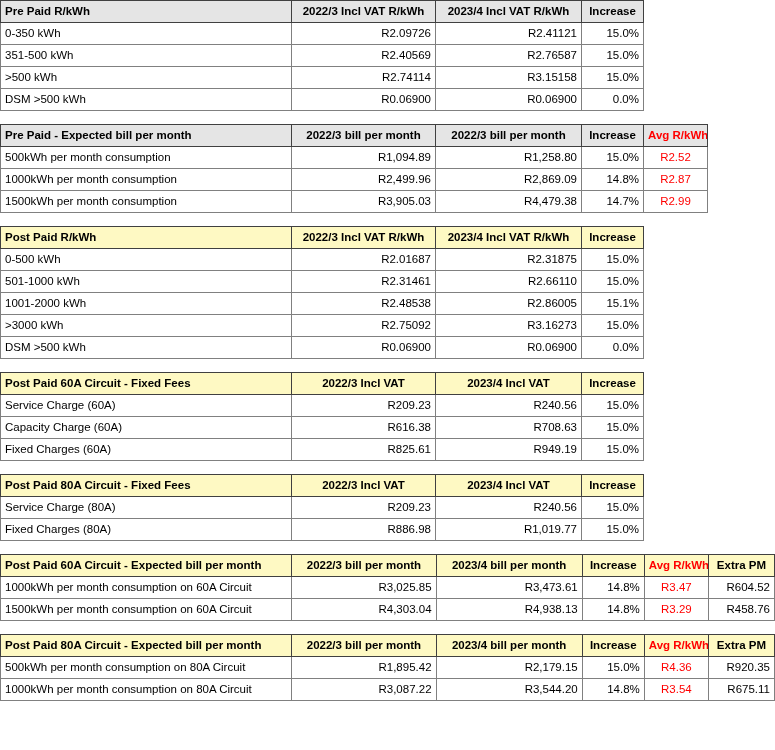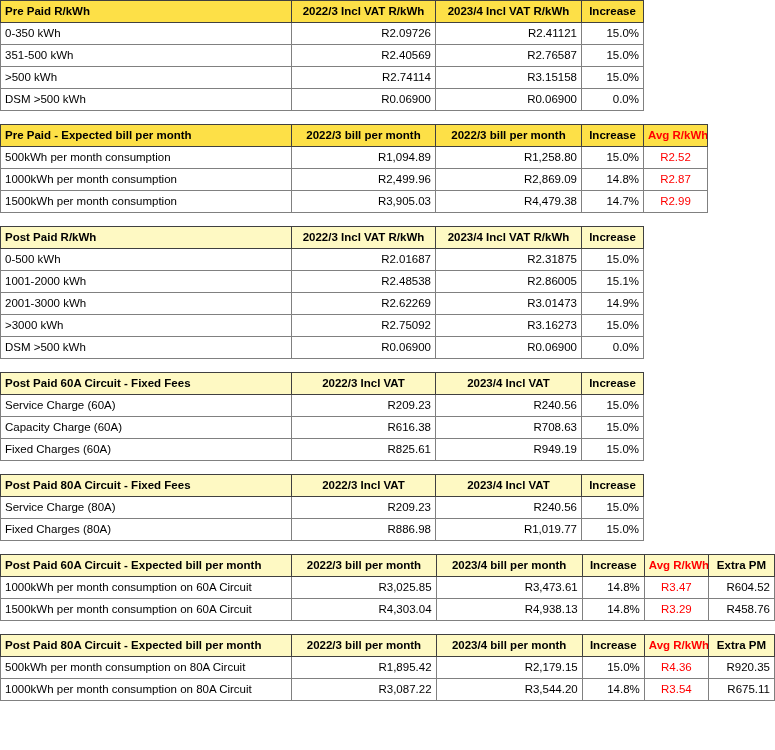--- a/index.html
+++ b/index.html
@@ -35,21 +35,21 @@
     font-size: 11.5px;
     white-space: nowrap;
     overflow: hidden;
     background: #ffffff;
     vertical-align: middle;
   }
   tr.hdr td {
     font-weight: bold;
     border: 1px solid #404040;
   }
-  tr.hdr td.green { background: #fde047; }
+  tr.hdr td.green { background: #e5e5e5; }
   tr.hdr td.yellow { background: #fef9c3; }
   td.num { text-align: right; }
   td.lbl { text-align: left; }
   td.ctr { text-align: center; }
   td.red { color: #ff0000; text-align: center; }
   .gap { height: 13px; }
   
   col.c-label { width: 291px; }
   col.c-a     { width: 144px; }
   col.c-b     { width: 146px; }
@@ -177,31 +177,31 @@
         <td style="border:none;background:transparent"></td>
       </tr>
       <tr>
         <td class="lbl">0-500 kWh</td>
         <td class="num">R2.01687</td>
         <td class="num">R2.31875</td>
         <td class="num">15.0%</td>
         <td style="border:none;background:transparent"></td>
       </tr>
       <tr>
+        <td class="lbl">501-1000 kWh</td>
+        <td class="num">R2.31461</td>
+        <td class="num">R2.66110</td>
+        <td class="num">15.0%</td>
+        <td style="border:none;background:transparent"></td>
+      </tr>
+      <tr>
         <td class="lbl">1001-2000 kWh</td>
         <td class="num">R2.48538</td>
         <td class="num">R2.86005</td>
         <td class="num">15.1%</td>
-        <td style="border:none;background:transparent"></td>
-      </tr>
-      <tr>
-        <td class="lbl">2001-3000 kWh</td>
-        <td class="num">R2.62269</td>
-        <td class="num">R3.01473</td>
-        <td class="num">14.9%</td>
         <td style="border:none;background:transparent"></td>
       </tr>
       <tr>
         <td class="lbl">&gt;3000 kWh</td>
         <td class="num">R2.75092</td>
         <td class="num">R3.16273</td>
         <td class="num">15.0%</td>
         <td style="border:none;background:transparent"></td>
       </tr>
       <tr>

